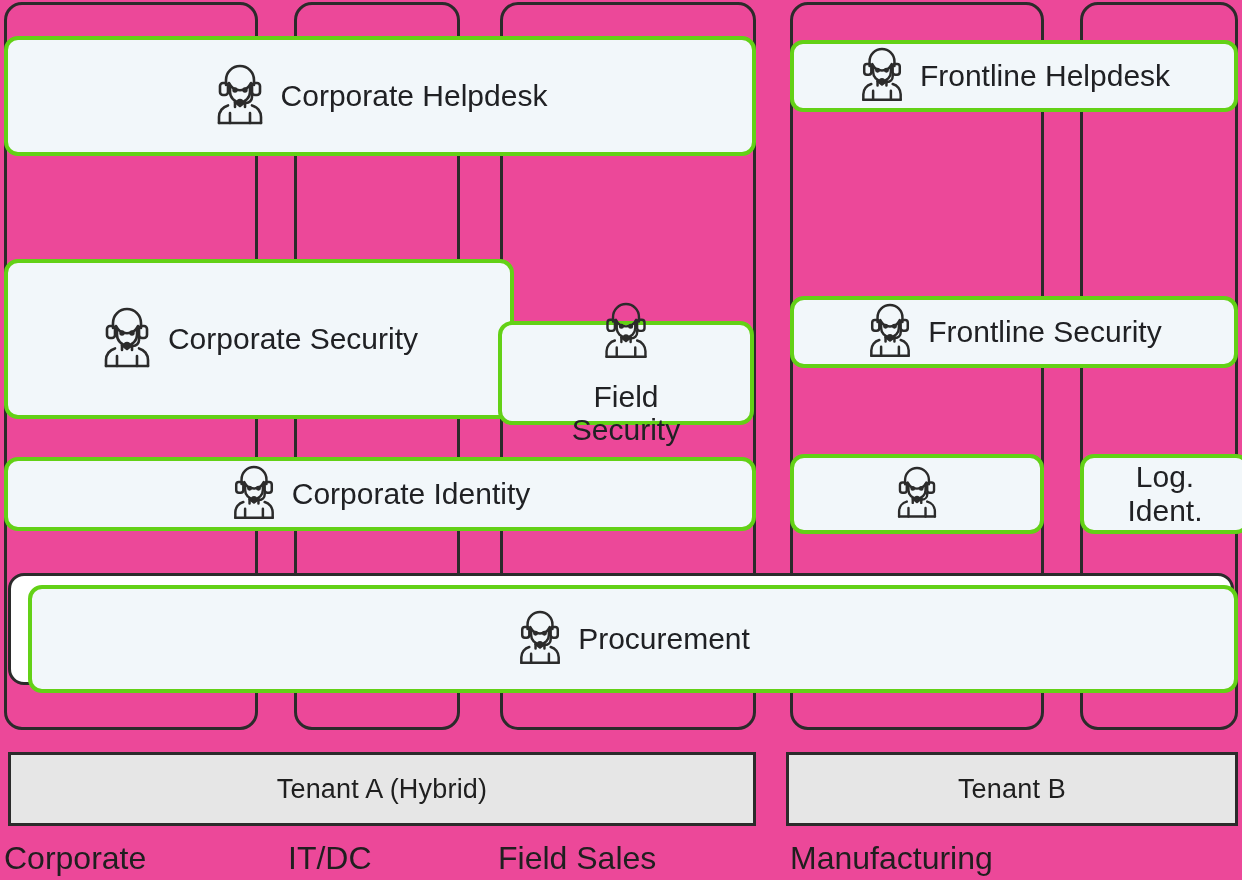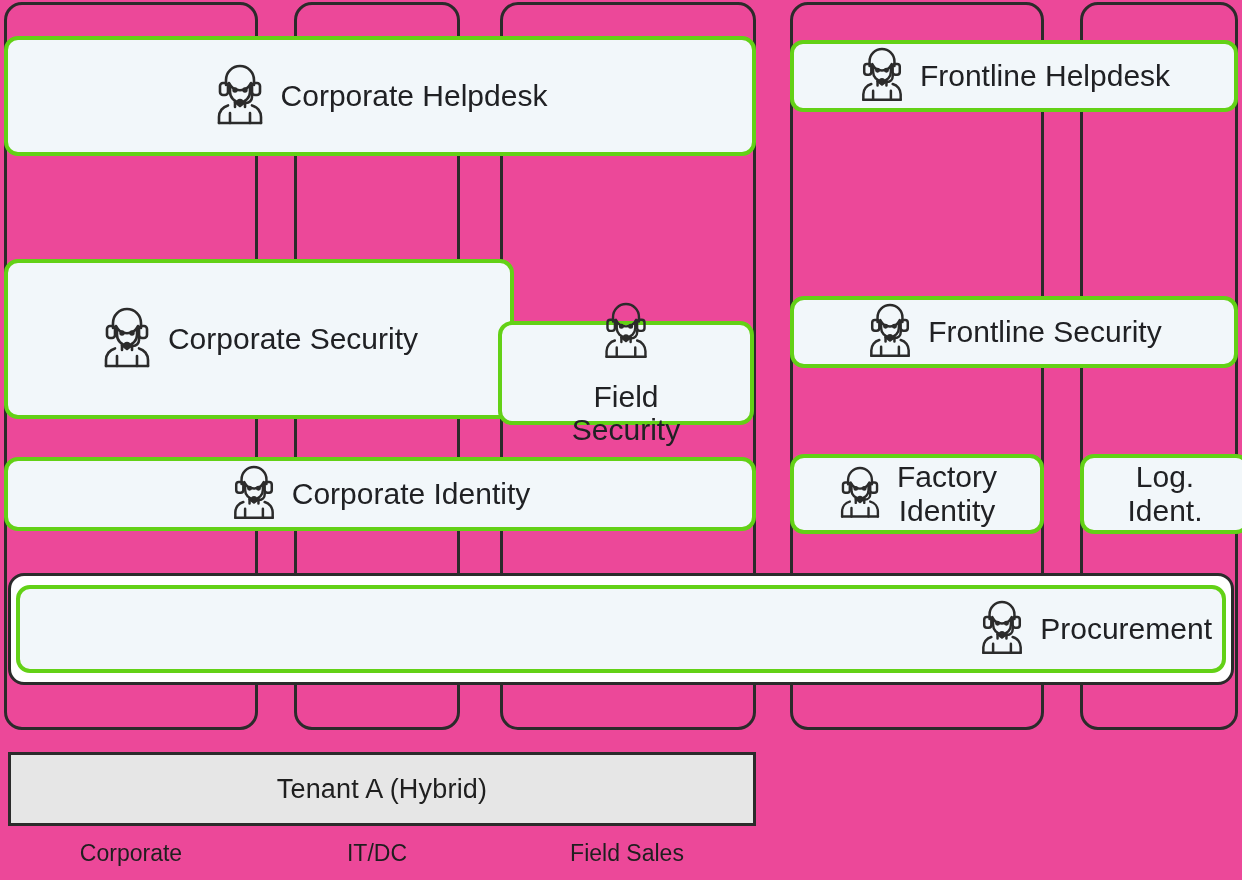--- a/index.html
+++ b/index.html
@@ -38,23 +38,23 @@
     align-items: center;
     justify-content: center;
     color: #1f1f1f;
     font-size: 27px;
     letter-spacing: .2px;
   }
 
   
   .col-caption {
     position: absolute;
-    text-align: center;
+    text-align: left;
     color: #1f1f1f;
-    font-size: 23px;
+    font-size: 32px;
     white-space: nowrap;
   }
 
   
   .card {
     position: absolute;
     border: 4px solid #63d116;
     border-radius: 14px;
     background: #f2f7fa;
     box-sizing: border-box;
@@ -237,31 +237,29 @@
         <path d="M17 24v7a10 10 0 0 0 20 0v-7"></path>
         <circle cx="22" cy="29" r="1.4" fill="#2b2b2b"></circle>
         <circle cx="32" cy="29" r="1.4" fill="#2b2b2b"></circle>
         <path d="M22 41l5 4 5-4"></path>
         <path d="M22 41v5M32 41v5"></path>
         <path d="M6 62v-6a12 12 0 0 1 9-11.6M48 62v-6a12 12 0 0 0-9-11.6"></path>
         <path d="M6 62h42"></path>
         <path d="M17 52v10M37 52v10"></path>
       </svg>
     </span>
-    <span class="label">Factory
-Identity</span>
   </div>
 
   <div class="card no-icon" style="left:1080px; top:454px; width:170px; height:80px;">
     <span class="label">Log.
 Ident.</span>
   </div>
 
   <div class="shared-wrap" style="left:8px; top:573px; width:1226px; height:112px;"></div>
-  <div class="card" style="left:16px; top:585px; width:1210px; height:88px;justify-content:flex-end;">
+  <div class="card" style="left:28px; top:585px; width:1210px; height:108px;">
     <span class="agent-icon">
       <svg width="48" height="64" viewBox="0 0 54 64" fill="none" stroke="#2b2b2b" stroke-width="2.8" stroke-linecap="round" stroke-linejoin="round">
         <path d="M13 24V19a14 14 0 0 1 28 0v5"></path>
         <rect x="7" y="22" width="8" height="12" rx="3"></rect>
         <rect x="39" y="22" width="8" height="12" rx="3"></rect>
         <path d="M39 34v2a6 6 0 0 1-6 6h-4"></path>
         <circle cx="27" cy="41" r="2"></circle>
         <path d="M16 22a12 12 0 0 0 22 0"></path>
         <path d="M17 24v7a10 10 0 0 0 20 0v-7"></path>
         <circle cx="22" cy="29" r="1.4" fill="#2b2b2b"></circle>
@@ -271,19 +269,23 @@
         <path d="M6 62v-6a12 12 0 0 1 9-11.6M48 62v-6a12 12 0 0 0-9-11.6"></path>
         <path d="M6 62h42"></path>
         <path d="M17 52v10M37 52v10"></path>
       </svg>
     </span>
     <span class="label">Procurement</span>
   </div>
 
   <div class="tenant-bar" style="left:8px; top:752px; width:748px; height:74px;">
     <span>Tenant A (Hybrid)</span>
+  </div>
+  <div class="tenant-bar" style="left:786px; top:752px; width:452px; height:74px;">
+    <span>Tenant B</span>
   </div>
 
   <div class="col-caption" style="left:4px;    top:840px; width:254px;">Corporate</div>
   <div class="col-caption" style="left:288px;  top:840px; width:178px;">IT/DC</div>
   <div class="col-caption" style="left:498px;  top:840px; width:258px;">Field Sales</div>
+  <div class="col-caption" style="left:790px;  top:840px; width:254px;">Manufacturing</div>
 
 </div>
 
 </body></html>

